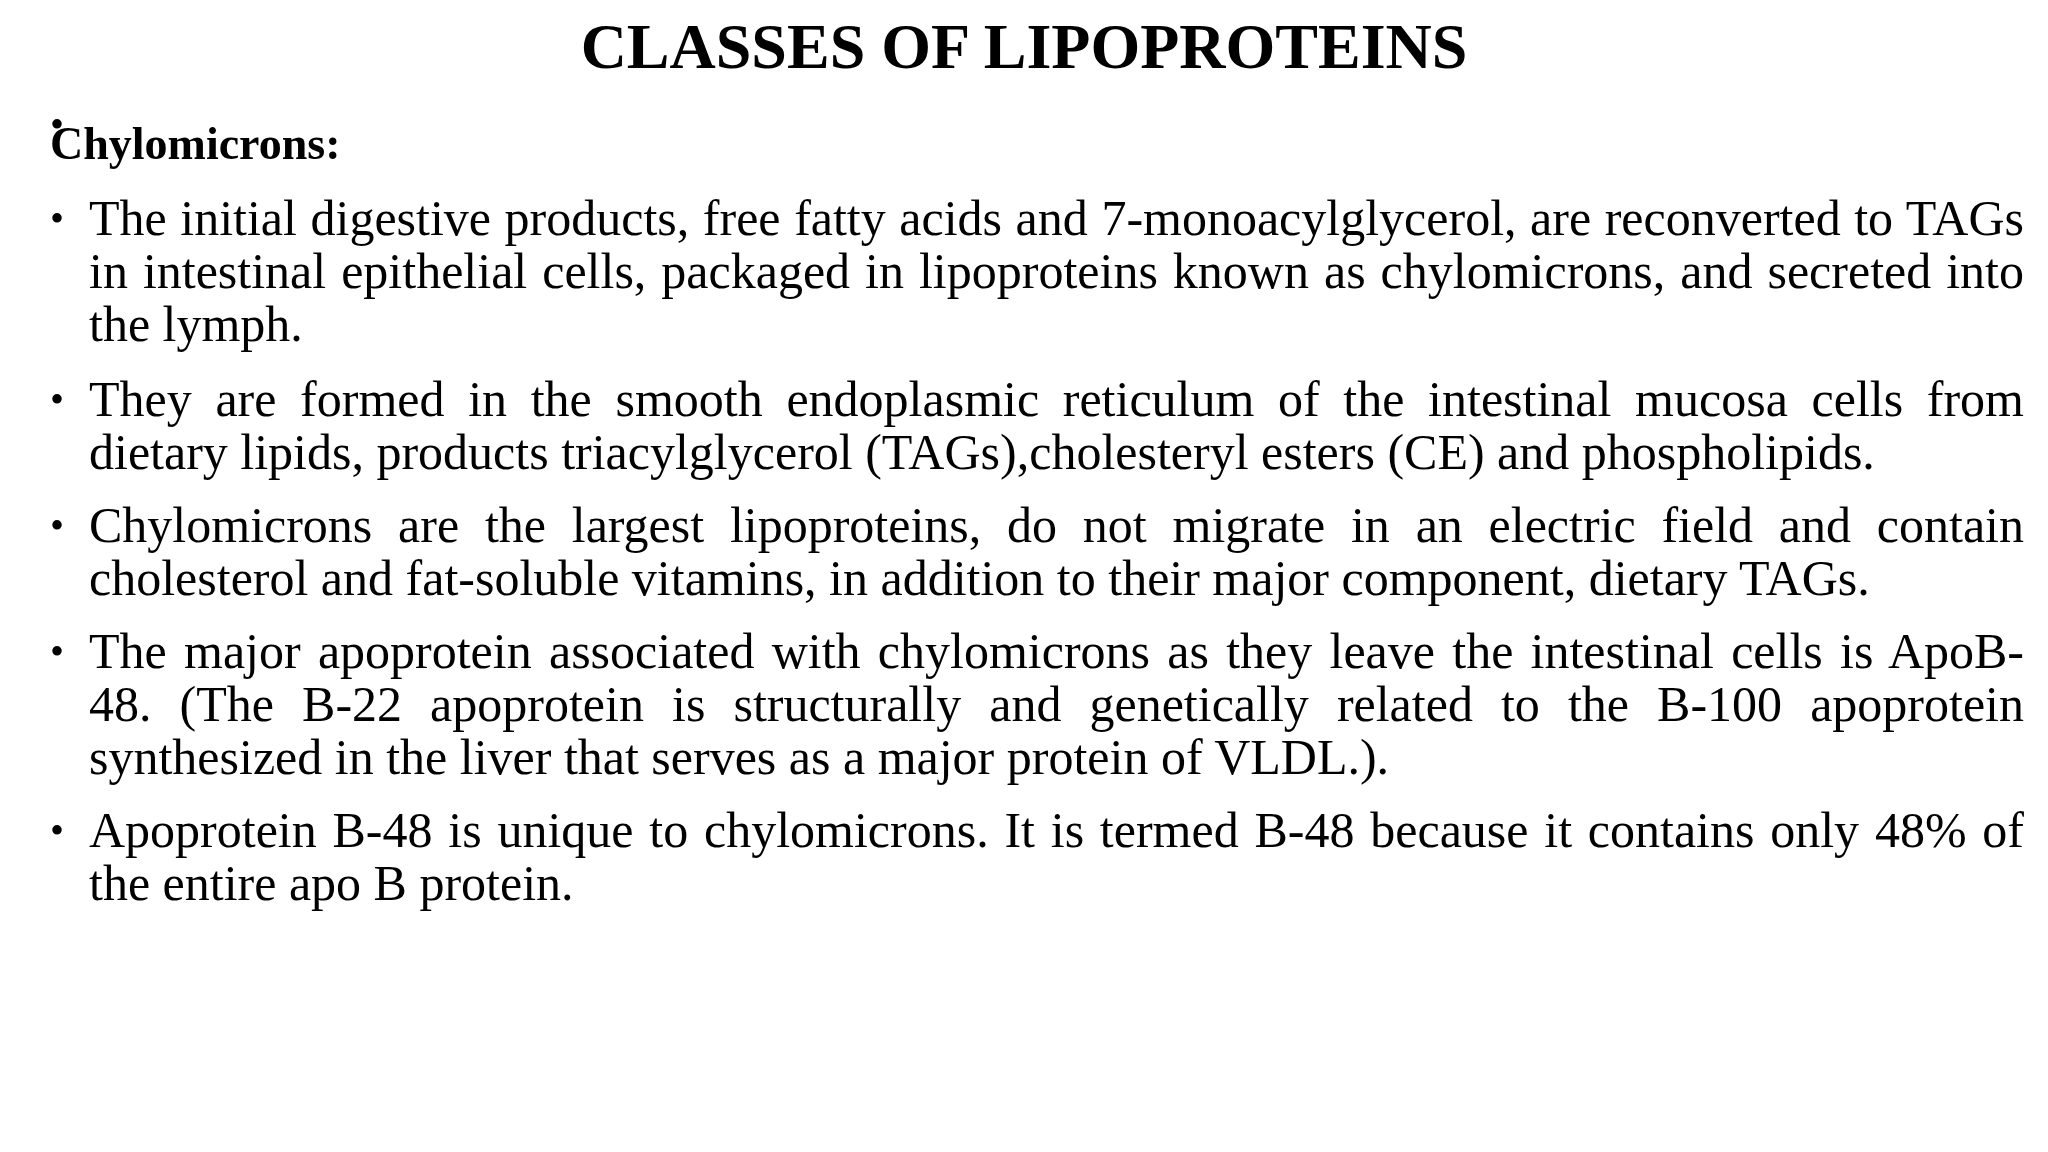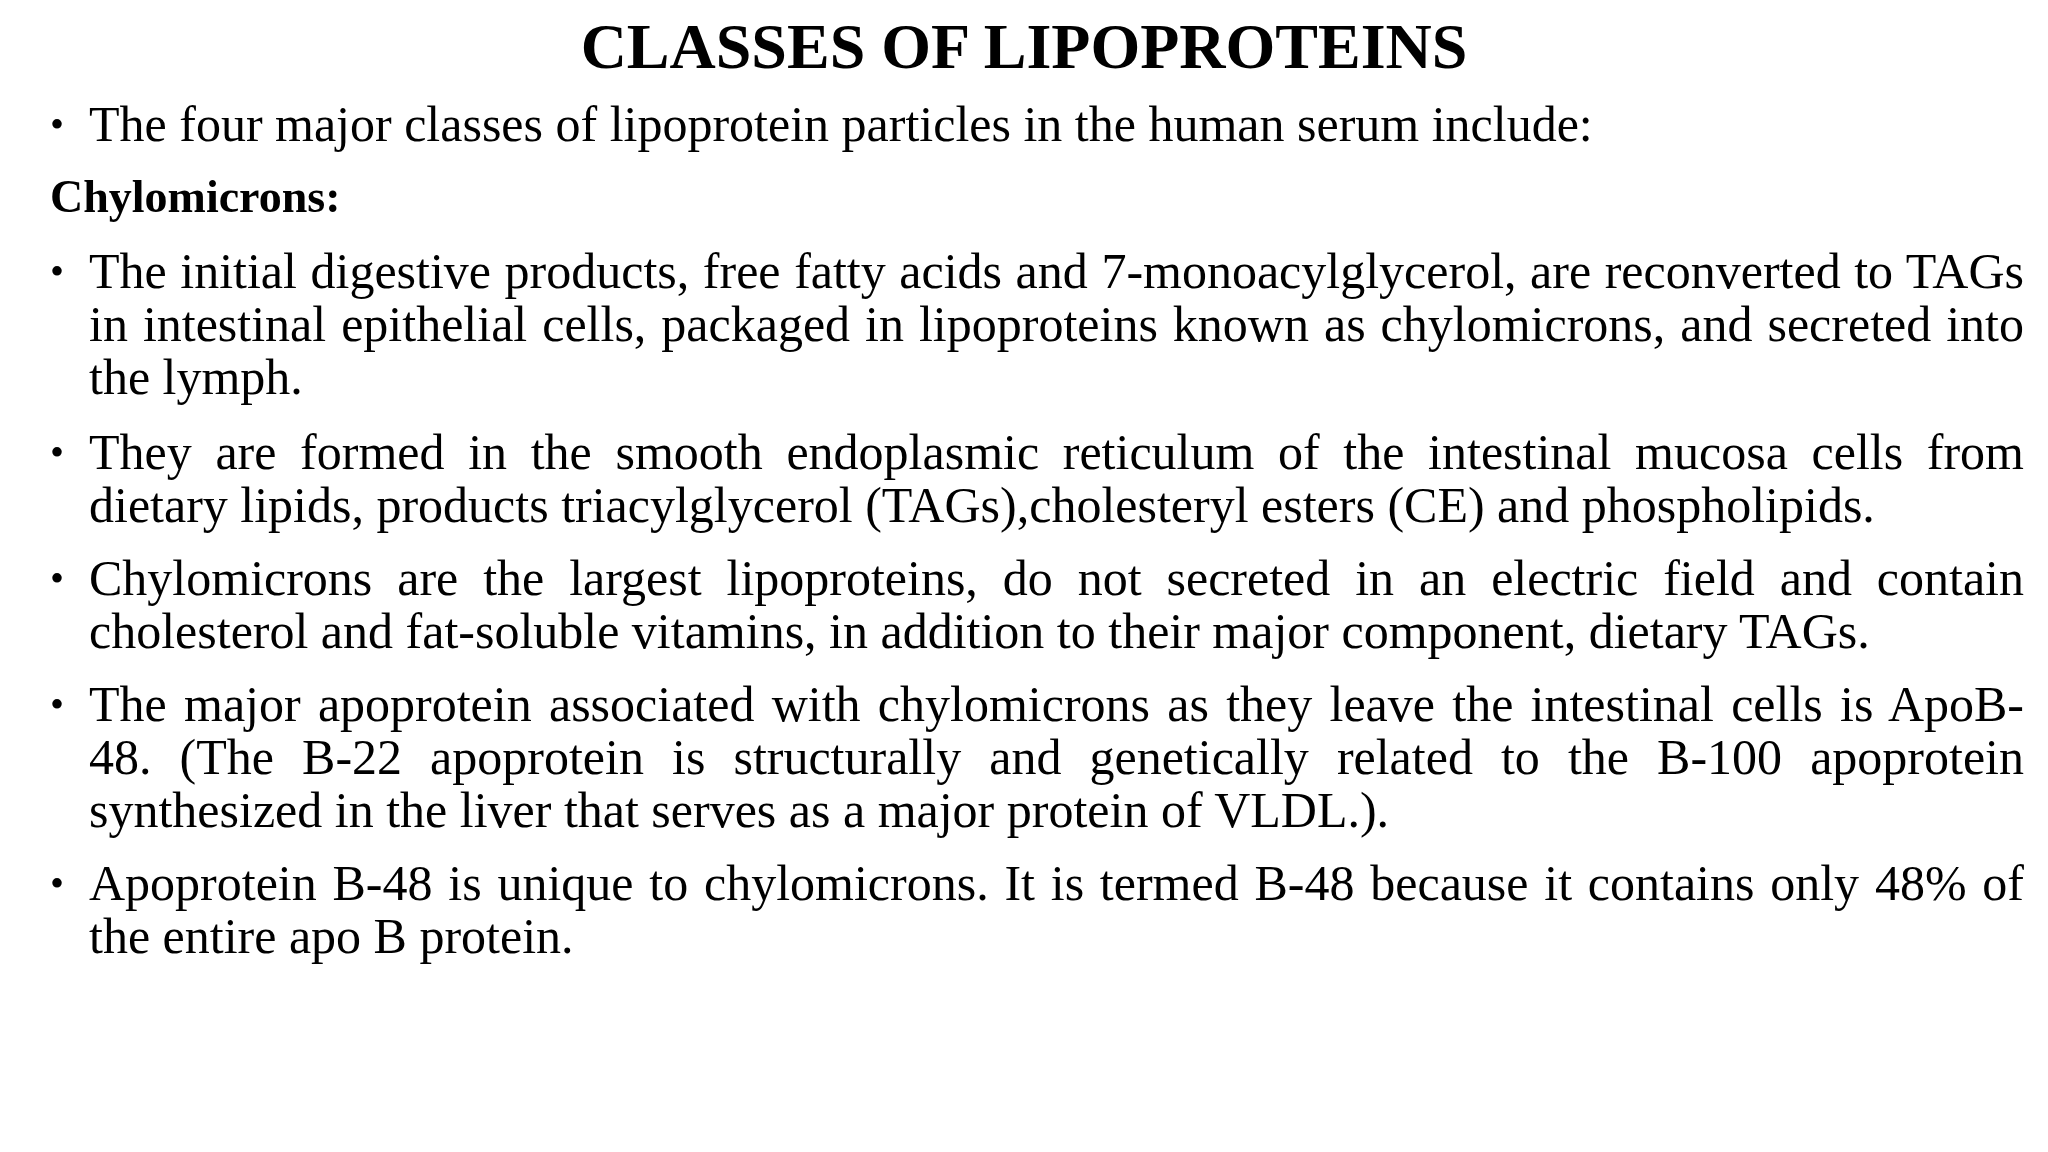--- a/index.html
+++ b/index.html
@@ -69,38 +69,37 @@
   </style>
 </head>
 <body>
 
 <div>
   <div class="slide-title">CLASSES OF LIPOPROTEINS</div>
 
   <div class="content">
     <div class="bullet-row intro">
       <span class="dot">•</span>
-      <span>The four major classes of lipoprotein particles in the human serum include:</span>
     </div>
 
     <div class="section-heading">Chylomicrons:</div>
 
     <div class="bullet-row para first last-line-left">
       <span class="dot">•</span>
       <span>The initial digestive products, free fatty acids and 7-monoacylglycerol, are reconverted to TAGs in intestinal epithelial cells, packaged in lipoproteins known as chylomicrons, and secreted into the lymph.</span>
     </div>
 
     <div class="bullet-row para last-line-left">
       <span class="dot">•</span>
       <span>They are formed in the smooth endoplasmic reticulum of the intestinal mucosa cells from dietary lipids, products triacylglycerol (TAGs),cholesteryl esters (CE) and phospholipids.</span>
     </div>
 
     <div class="bullet-row para last-line-left">
       <span class="dot">•</span>
-      <span>Chylomicrons are the largest lipoproteins, do not secreted in an electric field and contain cholesterol and fat-soluble vitamins, in addition to their major component, dietary TAGs.</span>
+      <span>Chylomicrons are the largest lipoproteins, do not migrate in an electric field and contain cholesterol and fat-soluble vitamins, in addition to their major component, dietary TAGs.</span>
     </div>
 
     <div class="bullet-row para last-line-left">
       <span class="dot">•</span>
       <span>The major apoprotein associated with chylomicrons as they leave the intestinal cells is ApoB-48. (The B-22 apoprotein is structurally and genetically related to the B-100 apoprotein synthesized in the liver that serves as a major protein of VLDL.).</span>
     </div>
 
     <div class="bullet-row para last-line-left">
       <span class="dot">•</span>
       <span>Apoprotein B-48 is unique to chylomicrons. It is termed B-48 because it contains only 48% of the entire apo B protein.</span>

